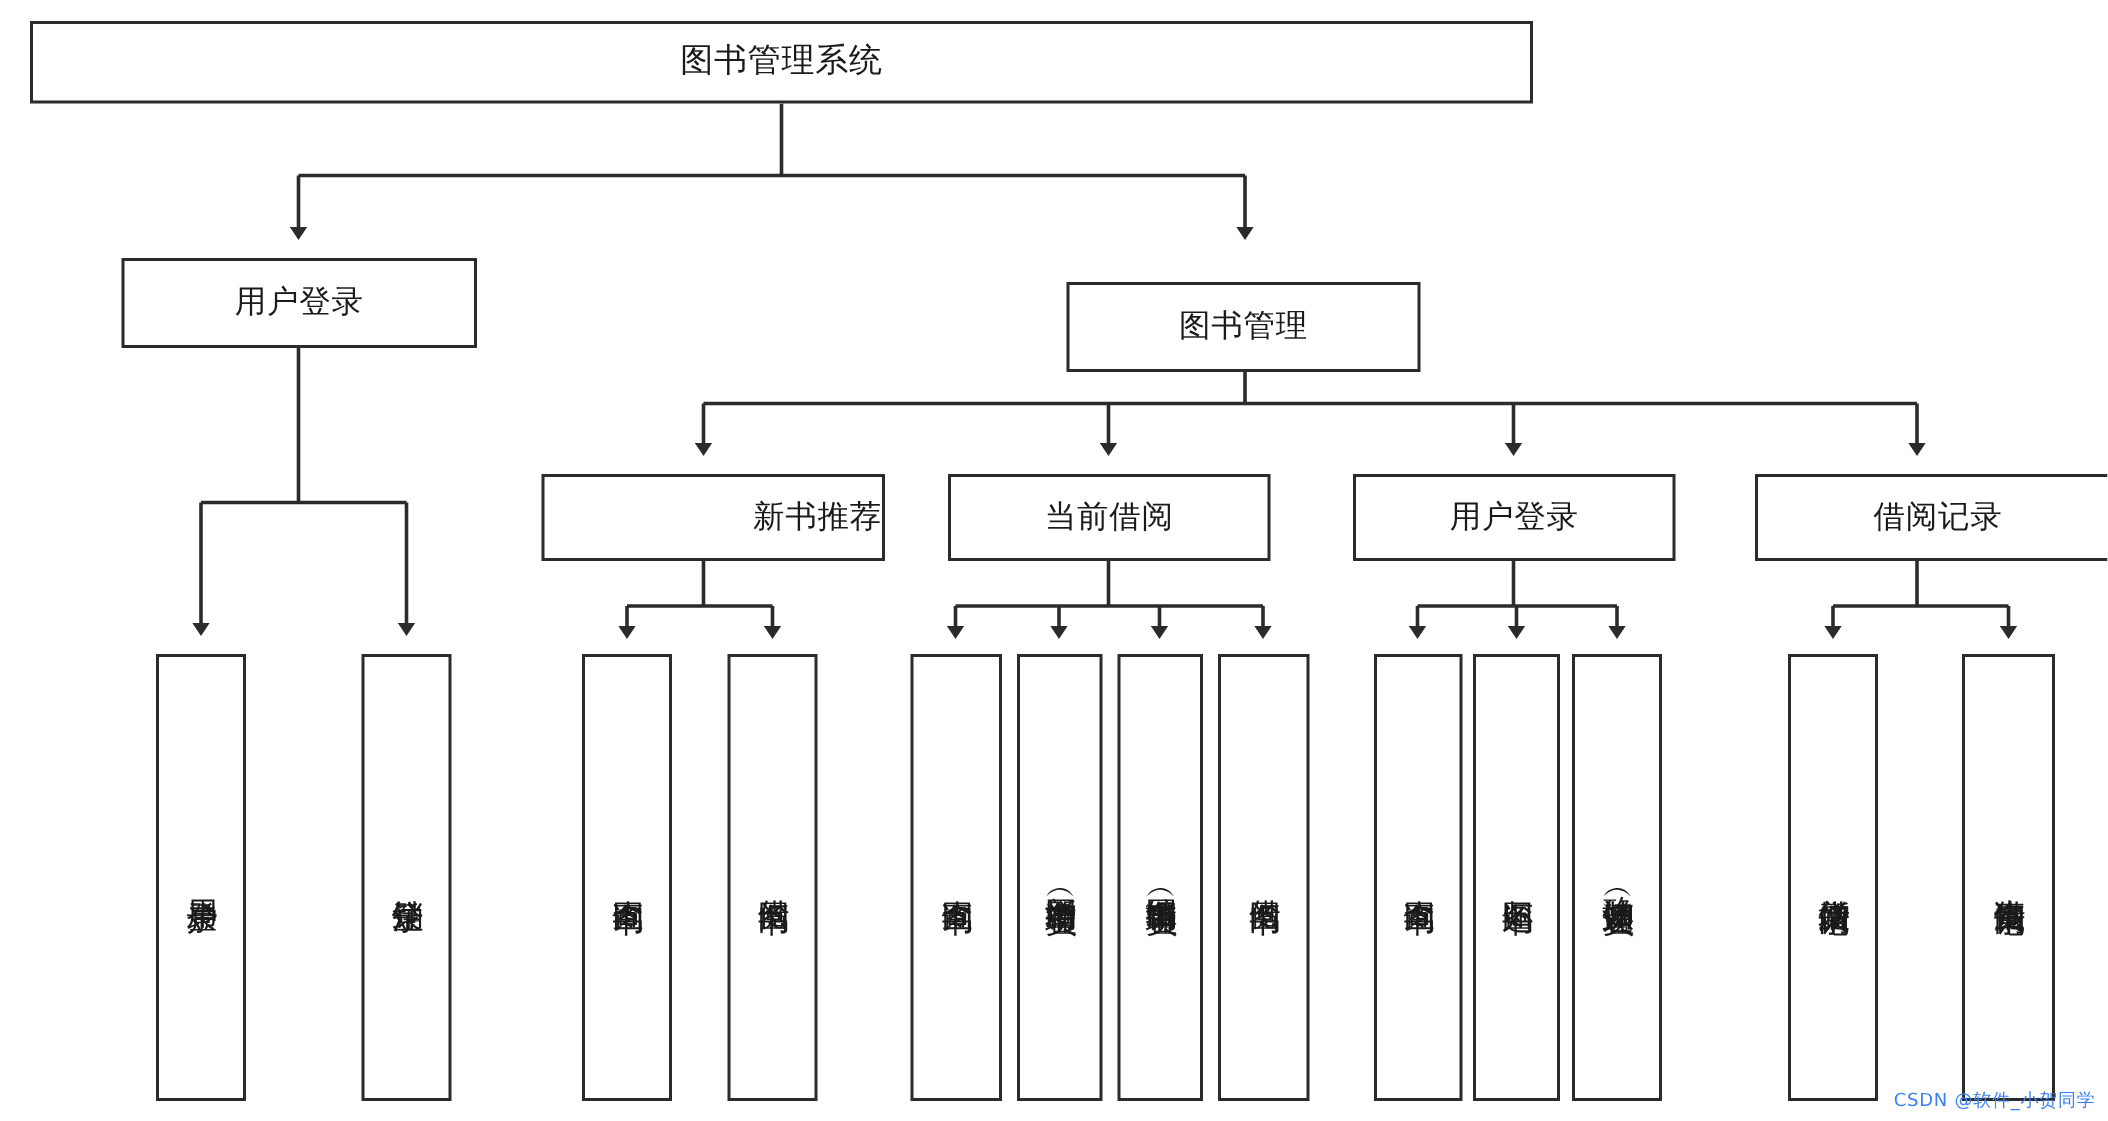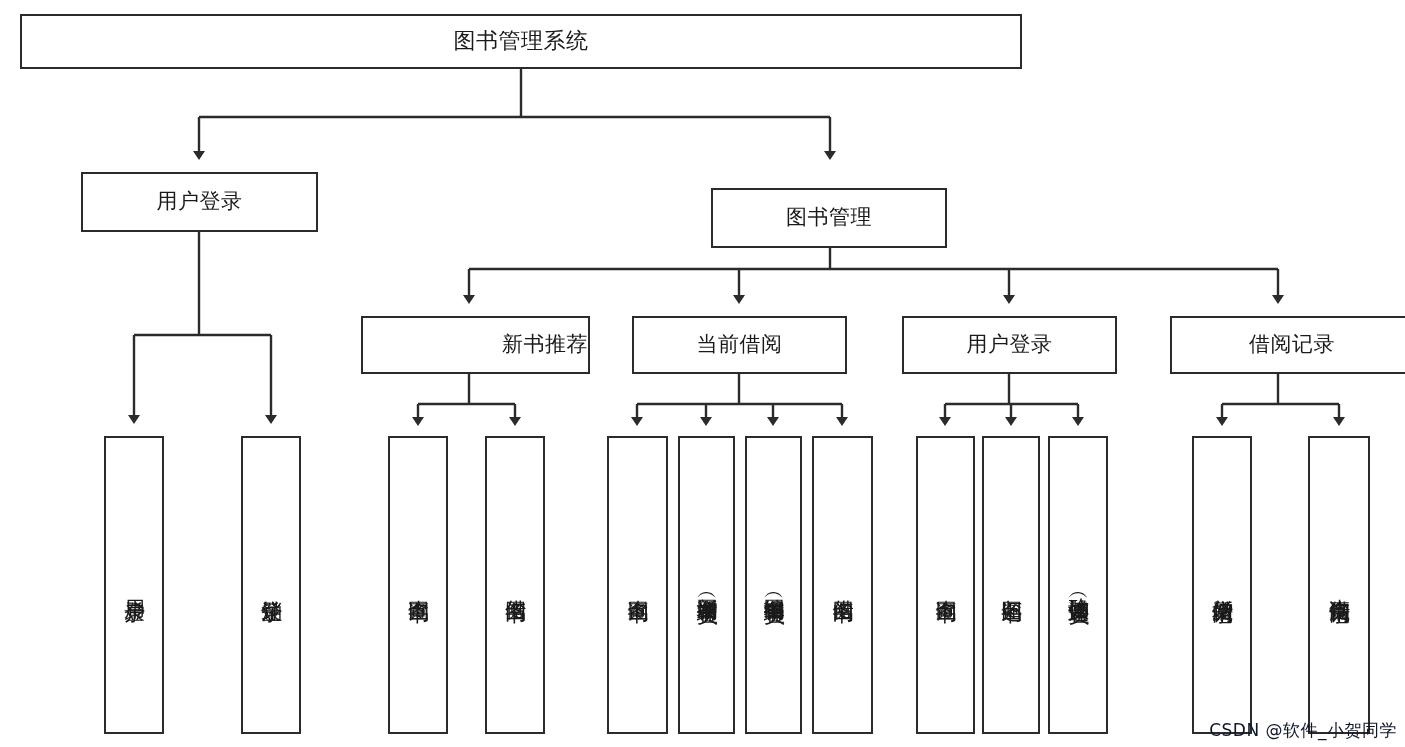--- a/index.html
+++ b/index.html
@@ -54,22 +54,22 @@
     display: block;
     white-space: nowrap;
   }
   .node.root {
     font-size: 22px;
   }
   #watermark {
     position: absolute;
     right: 8px;
     bottom: 5px;
-    font-size: 17px;
-    color: #0f172a;
+    font-size: 12px;
+    color: #3b82f6;
     letter-spacing: 0.5px;
     white-space: nowrap;
   }
 </style>
 </head>
 <body>
 
 <div id="canvas">
 
   <svg id="edges" viewBox="0 0 1405 747" xmlns="http://www.w3.org/2000/svg">

